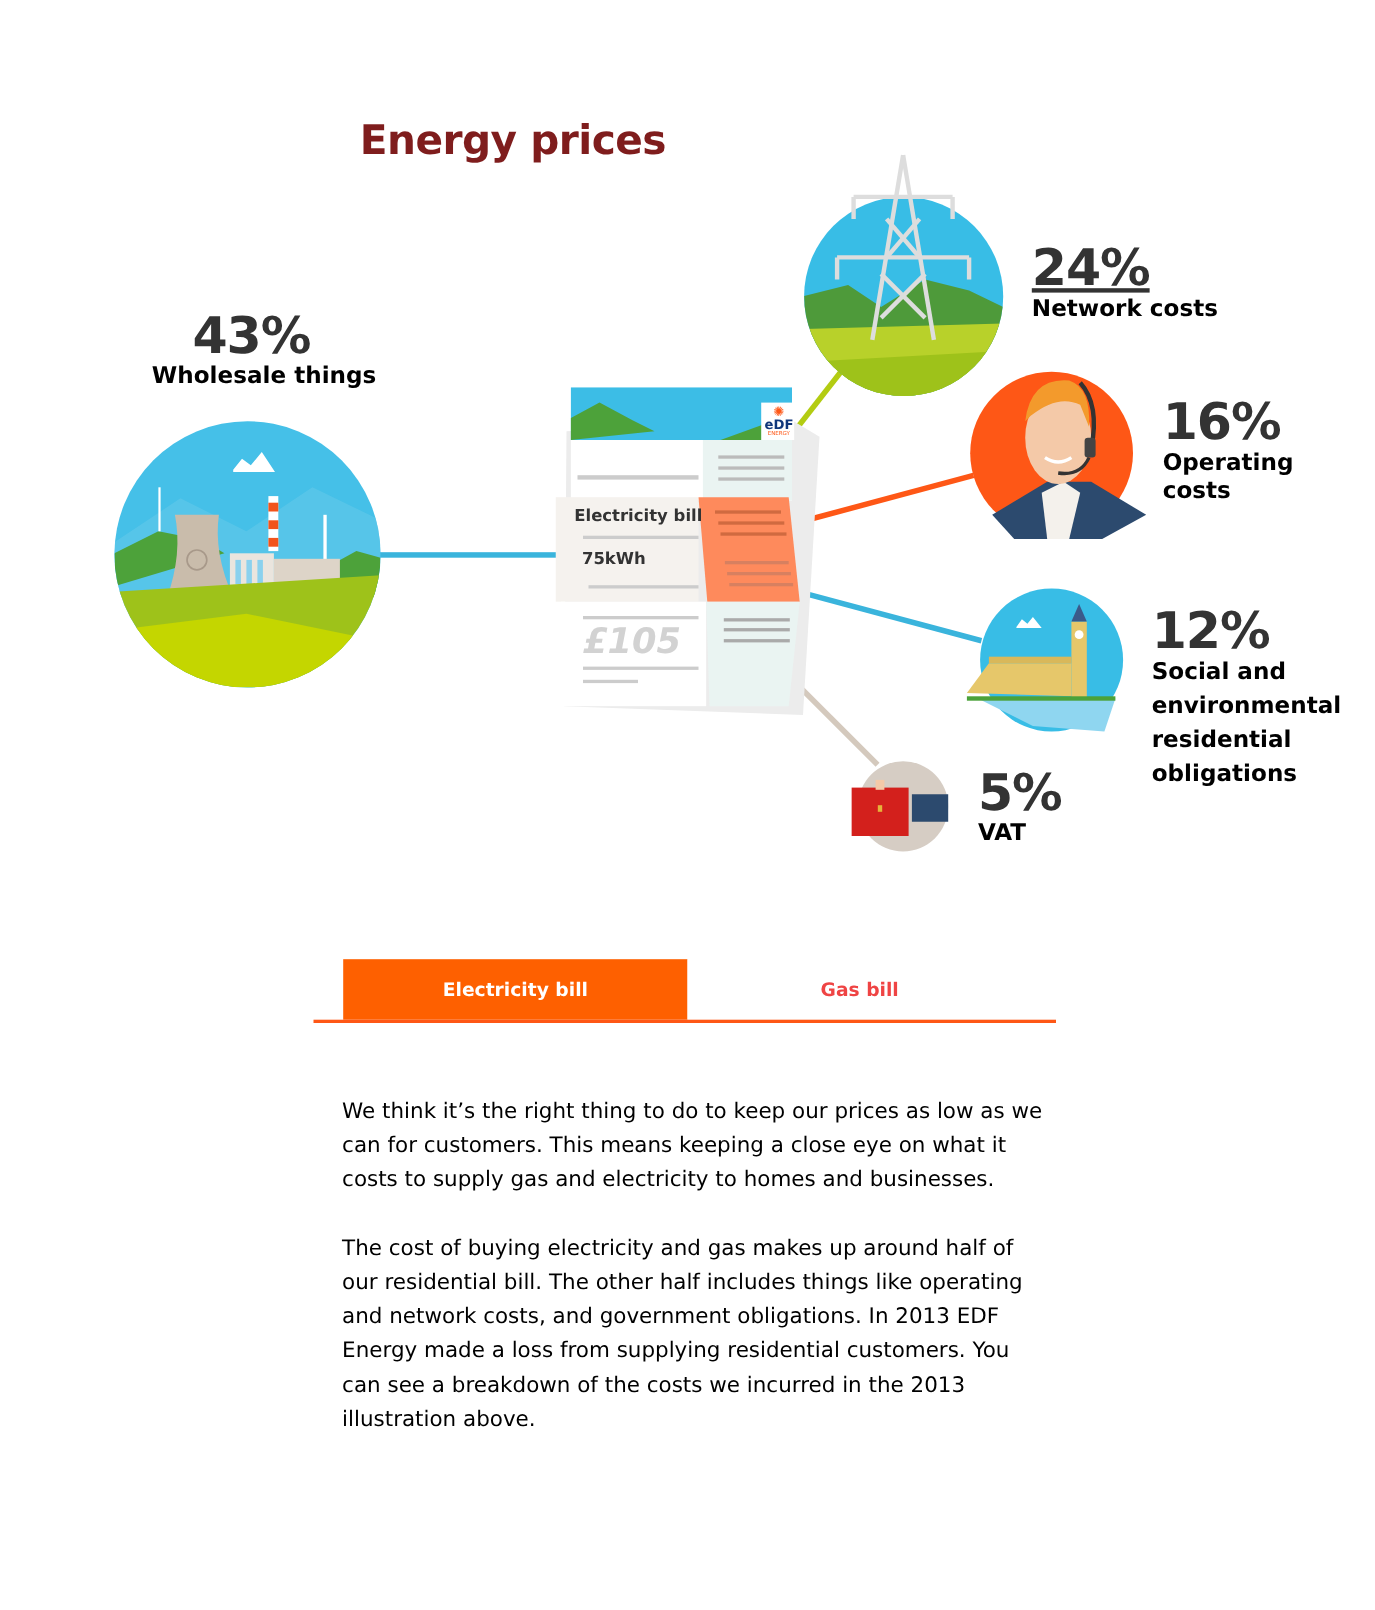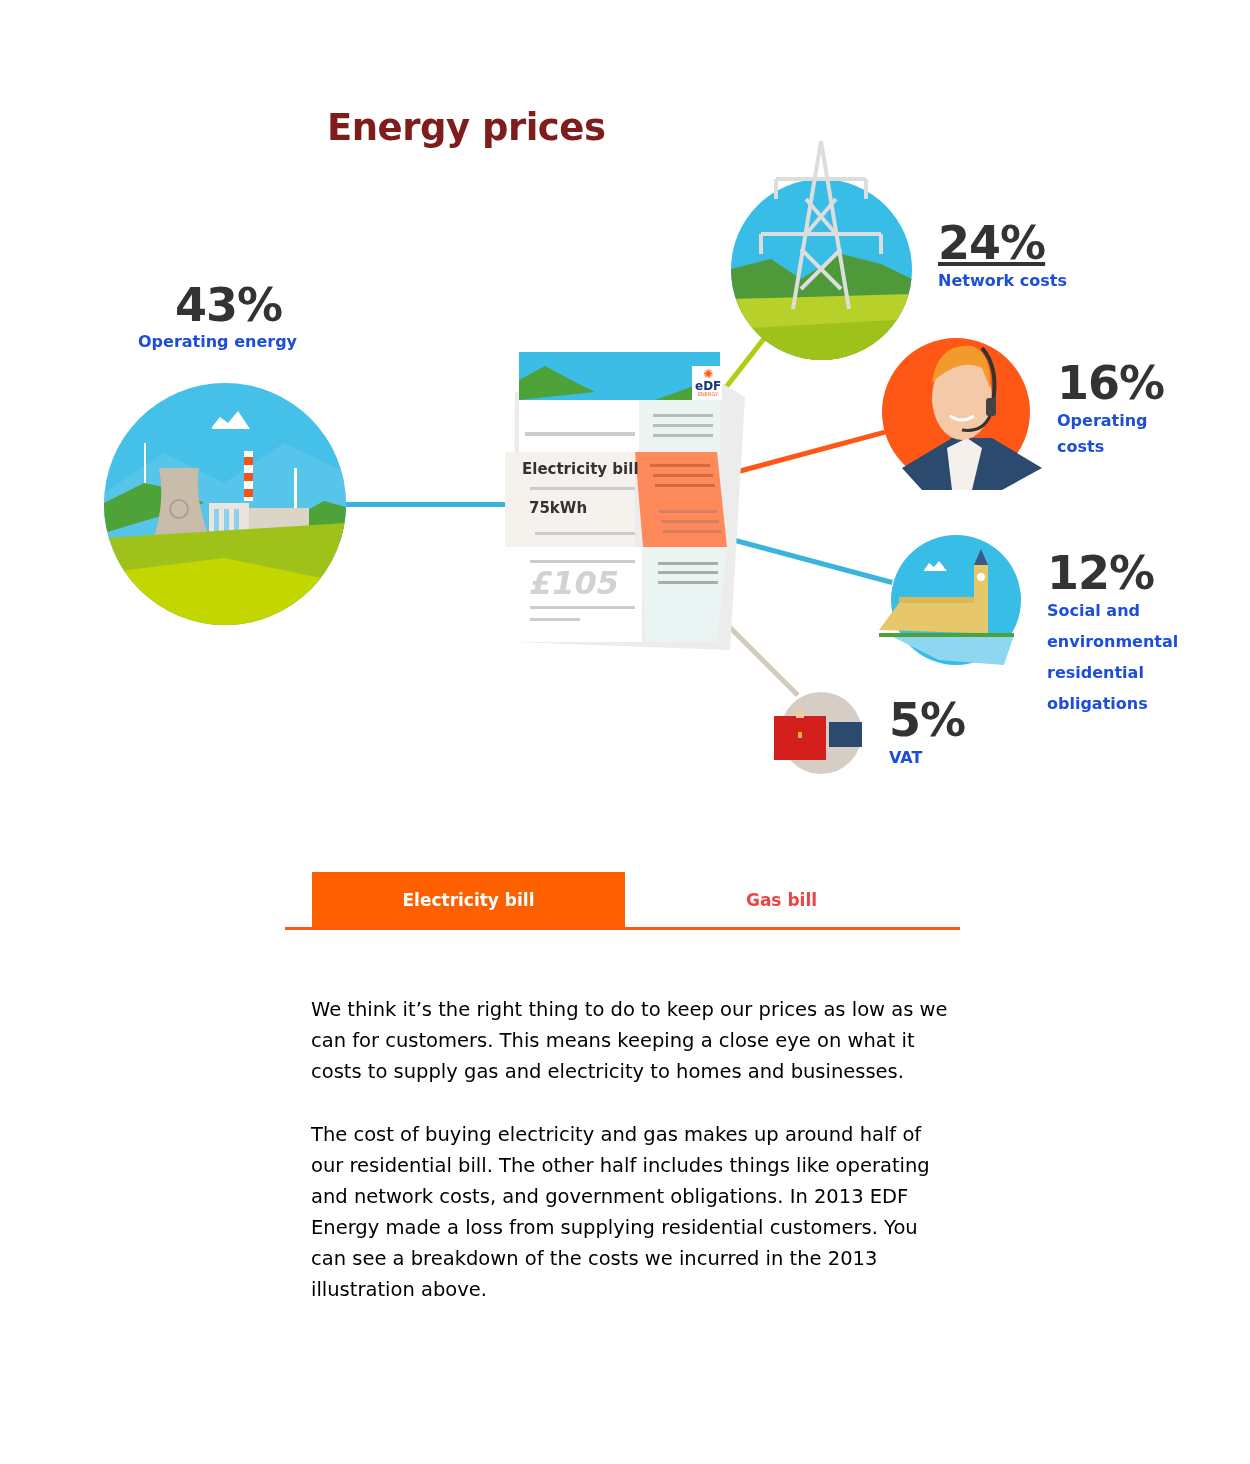--- a/index.html
+++ b/index.html
@@ -2,21 +2,21 @@
 <html><head>
 <meta charset="utf-8">
 <style>
   html, body { margin:0; padding:0; background:#ffffff; }
   body { width:1250px; height:1464px; position:relative; overflow:hidden;
          font-family:"DejaVu Sans", "Liberation Sans", sans-serif; color:#333333; }
   .abs { position:absolute; }
   h1.title { position:absolute; left:311px; top:90px; margin:16px; font-size:37px; font-weight:bold;
              color:#7f1d1d; letter-spacing:-0.5px; }
   .pct { font-weight:bold; color:#333; font-size:46px; line-height:1; letter-spacing:-1px; }
-  .lbl { font-weight:bold; color:#1d4ed8; font-size:16px; line-height:31px; }
+  .lbl { font-weight:bold; color:#000000; font-size:21px; line-height:31px; }
   .connector { position:absolute; height:5px; transform-origin:0 50%; }
   .circle { position:absolute; border-radius:50%; overflow:hidden; }
   .tabs { position:absolute; left:285px; top:872px; width:675px; height:58px; }
   .tab-bar-line { position:absolute; left:0; right:0; bottom:0; height:3px; background:#fe5716; }
   .tab { position:absolute; top:0; height:55px; display:flex; align-items:center; justify-content:center;
          font-weight:bold; font-size:17px; cursor:pointer; }
   .tab.active { background:#fe6000; color:#fff; }
   .tab.inactive { background:#fff; color:#ef4444; }
   .body-text { position:absolute; left:311px; width:640px; font-size:19.5px; line-height:31px; color:#000000; margin:0; }
 </style>
@@ -25,21 +25,21 @@
 
 <h1 class="title">Energy prices</h1>
 
 <div class="connector" style="left:345px; top:502px; width:175px; background:#3ab4dc;"></div>
 <div class="connector" style="left:725px; top:386px; width:65px; background:#b3cc12; transform:rotate(-52deg);"></div>
 <div class="connector" style="left:716px; top:475px; width:175px; background:#fe5716; transform:rotate(-15deg);"></div>
 <div class="connector" style="left:728px; top:536px; width:170px; background:#3ab4dc; transform:rotate(15deg);"></div>
 <div class="connector" style="left:720px; top:615px; width:110px; background:#d4c9bd; transform:rotate(45deg);"></div>
 
 <div class="abs pct" style="left:175px; top:282px;">43%</div>
-<div class="abs lbl" style="left:138px; top:326px;">Operating energy</div>
+<div class="abs lbl" style="left:138px; top:326px;">Wholesale things</div>
 <div class="circle" style="left:104px; top:383px; width:242px; height:242px; background:#45c0e8;">
   <svg width="242" height="242" viewBox="0 0 242 242">
     <polygon points="0,110 60,70 120,100 180,60 242,90 242,160 0,160" fill="#62c8ea" opacity="0.6"></polygon>
     <polygon points="108,44 116,34 124,40 134,28 146,46 108,46" fill="#ffffff"></polygon>
     <polygon points="0,120 40,100 80,108 100,120 0,150" fill="#4da23a"></polygon>
     <polygon points="180,140 220,118 242,124 242,160 180,160" fill="#4da23a"></polygon>
     <rect x="40" y="60" width="2" height="40" fill="#fff"></rect>
     <rect x="190" y="85" width="3" height="50" fill="#fff"></rect>
     <path d="M55 85 L95 85 Q90 120 108 160 L48 160 Q62 120 55 85 Z" fill="#c9bcab"></path>
     <circle cx="75" cy="126" r="9" fill="none" stroke="#a8998a" stroke-width="1.5"></circle>

